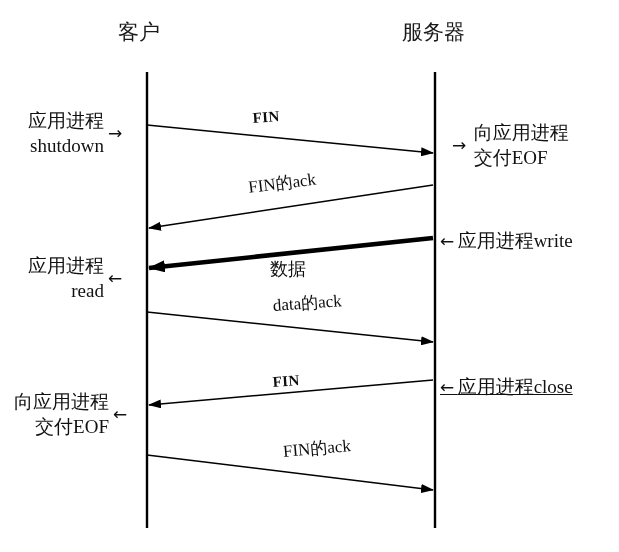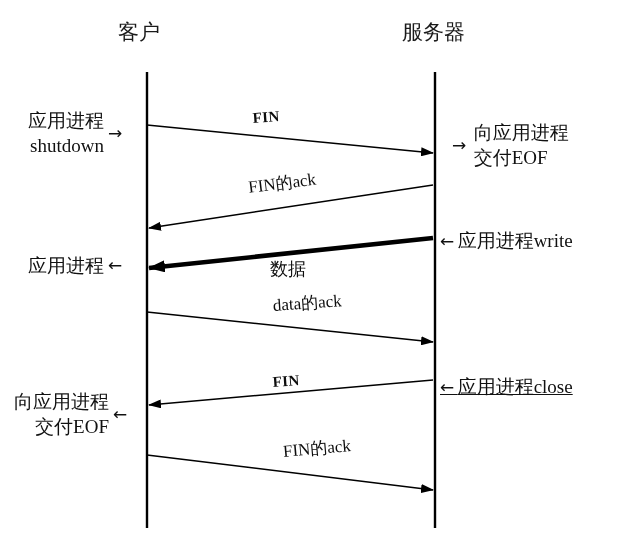--- a/index.html
+++ b/index.html
@@ -77,20 +77,21 @@
           <span class="ln">向应用进程</span>
           <span class="ln">交付EOF</span>
         </div>
       </div>
       <div class="side right" style="left: 440px; top: 228px;">
         <span class="ln"><span class="glyph">← </span>应用进程write</span>
       </div>
       <div class="side left" style="left: 28px; top: 253px; display: flex; align-items: center; gap: 4px;">
         <div style="text-align: right;">
           <span class="ln">应用进程</span>
+          <span class="ln">read</span>
         </div>
         <span class="glyph">←</span>
       </div>
       <div class="side right" style="left: 440px; top: 374px; text-decoration: underline;">
         <span class="ln"><span class="glyph">← </span>应用进程close</span>
       </div>
       <div class="side left" style="left: 14px; top: 389px; display: flex; align-items: center; gap: 4px;">
         <div style="text-align: right;">
           <span class="ln">向应用进程</span>
           <span class="ln">交付EOF</span>

